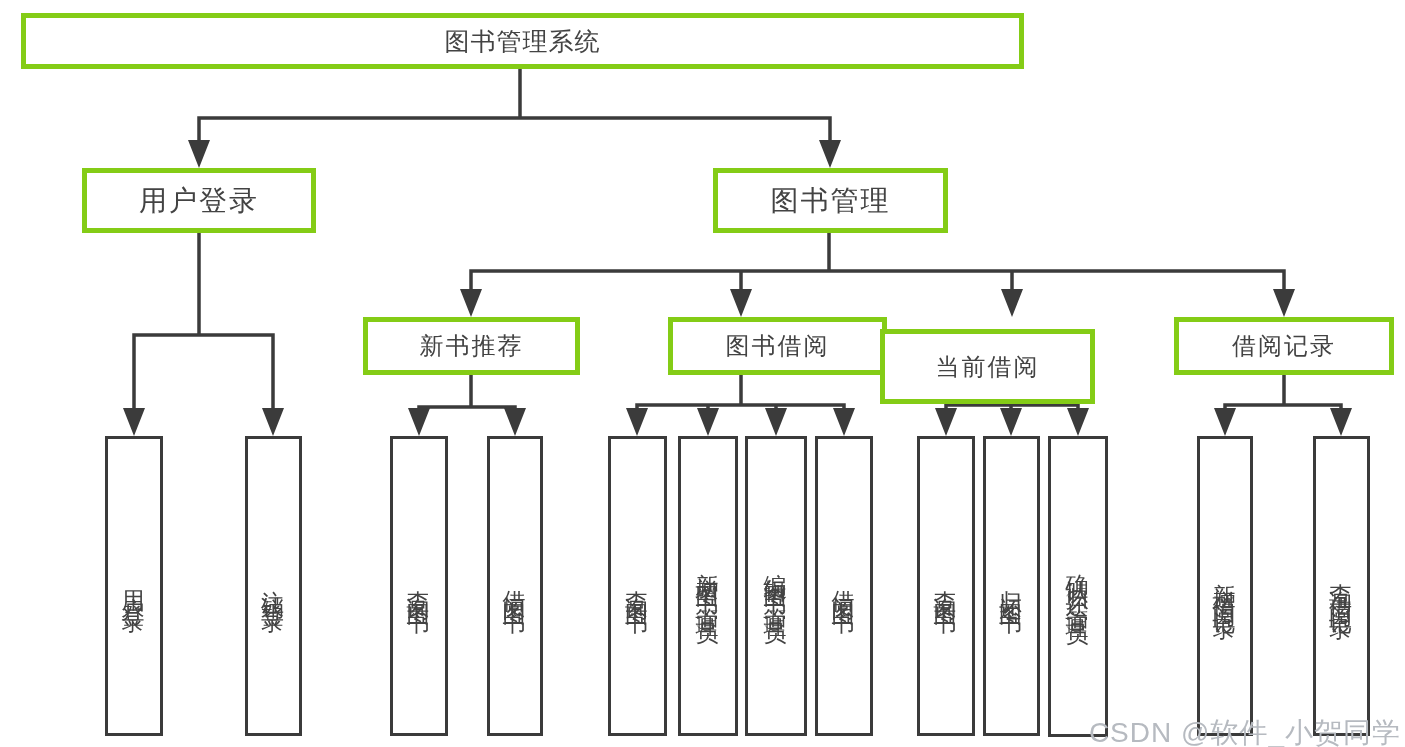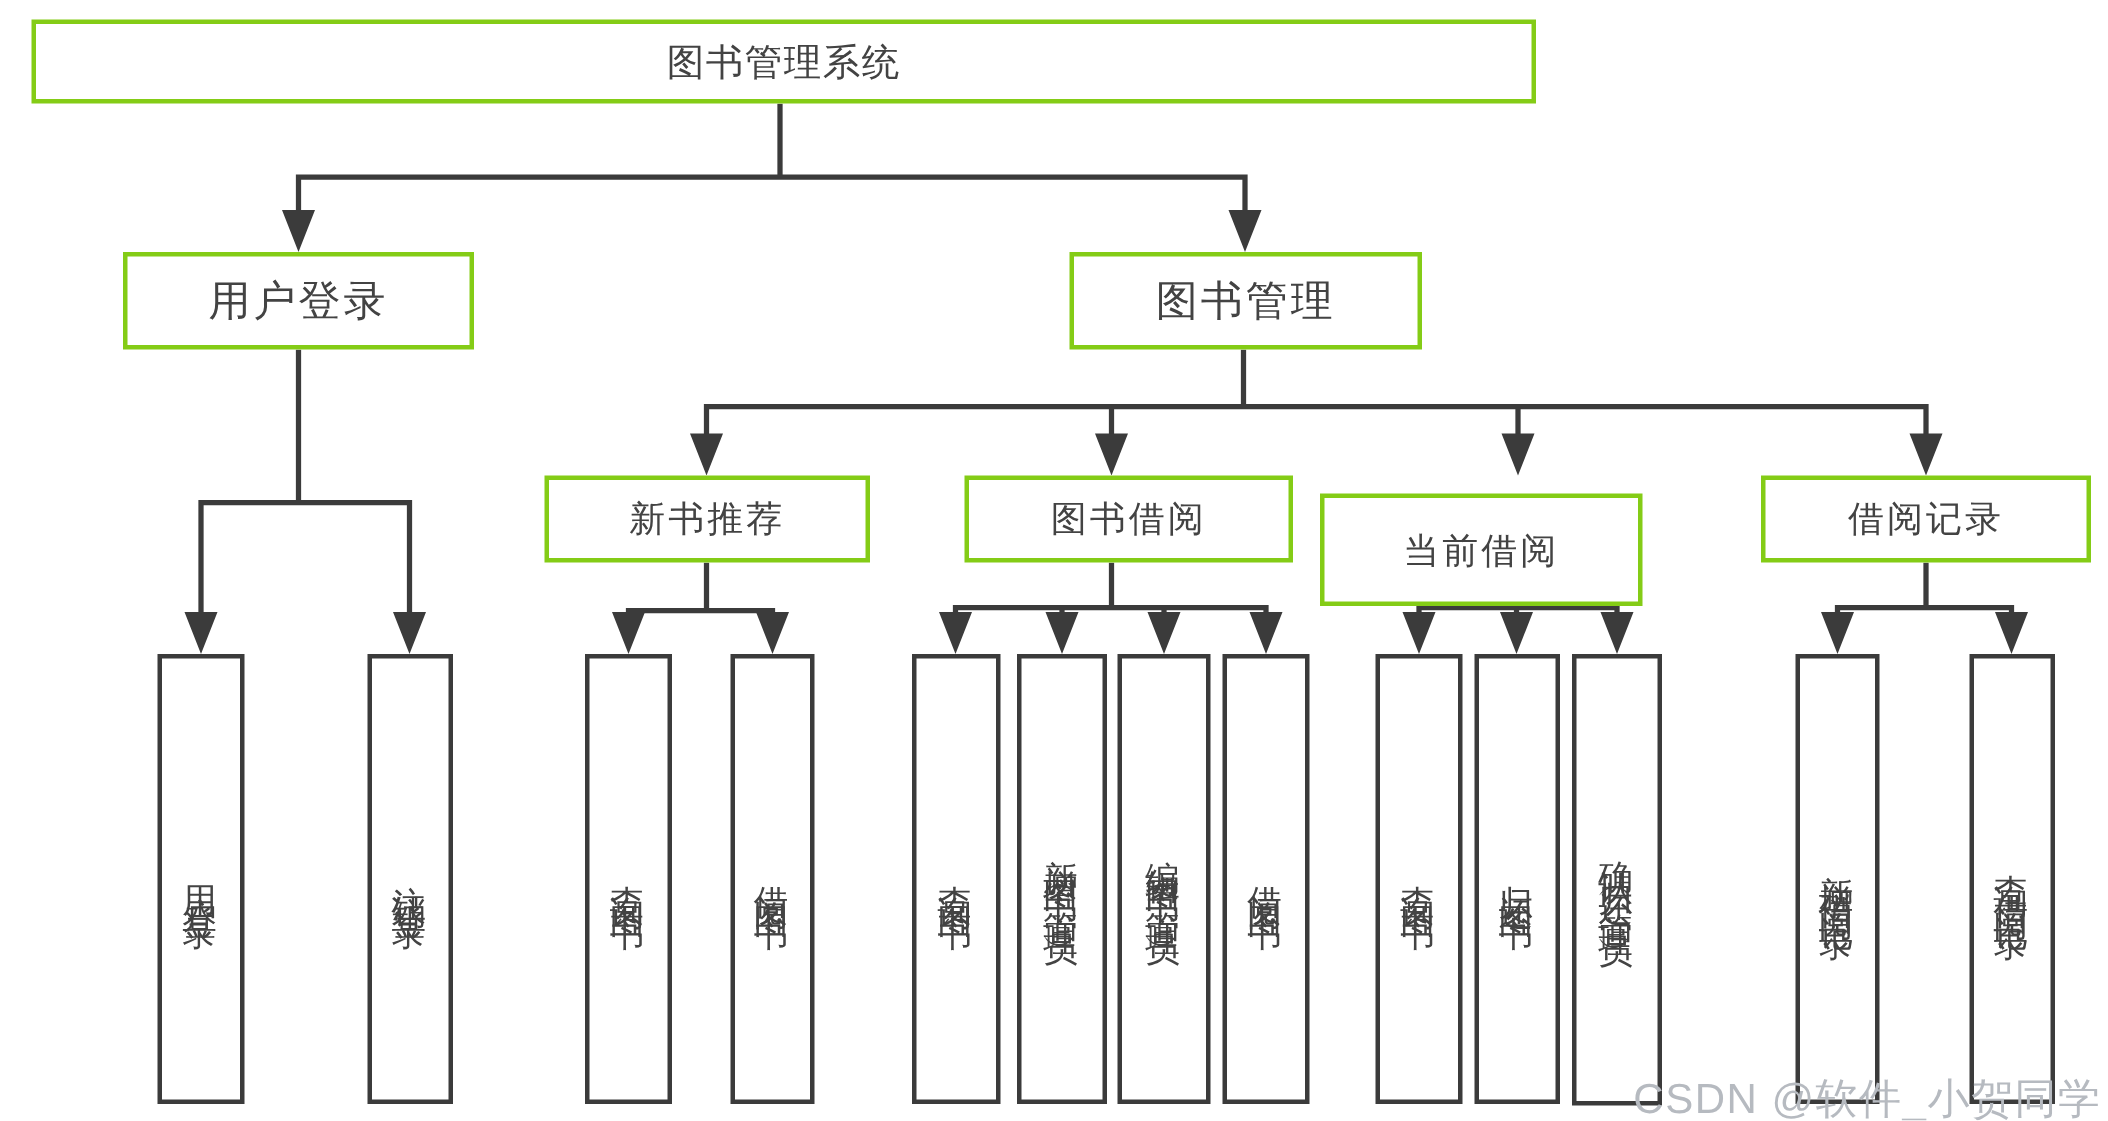--- a/index.html
+++ b/index.html
@@ -8,21 +8,21 @@
     width: 1405px;
     height: 747px;
     background: #ffffff;
     font-family: "Liberation Sans", sans-serif;
     overflow: hidden;
   }
   .wires { position: absolute; left: 0; top: 0; z-index: 1; }
   .node {
     position: absolute;
     box-sizing: border-box;
-    border: 3px solid #84cc16;
+    border: 5px solid #84cc16;
     background: #ffffff;
     display: flex;
     align-items: center;
     justify-content: center;
     color: #434343;
     z-index: 2;
   }
   .root  { font-size: 25px; letter-spacing: 1px; }
   .l2    { font-size: 28px; letter-spacing: 2px; }
   .l3    { font-size: 24px; letter-spacing: 2px; }
@@ -108,21 +108,21 @@
   <div class="node l2" style="left:82px; top:168px; width:234px; height:65px;">
     <span>用户登录</span>
   </div>
   <div class="node l2" style="left:713px; top:168px; width:235px; height:65px;">
     <span>图书管理</span>
   </div>
 
   <div class="node l3" style="left:363px; top:317px; width:217px; height:58px;">
     <span>新书推荐</span>
   </div>
-  <div class="node l3" style="left:643px; top:317px; width:219px; height:58px;text-align:center;">
+  <div class="node l3" style="left:668px; top:317px; width:219px; height:58px;text-align:center;">
     <span>图书借阅</span>
   </div>
   <div class="node l3" style="left:880px; top:317px; width:215px; height:75px;margin-top:12px;">
     <span>当前借阅</span>
   </div>
   <div class="node l3" style="left:1174px; top:317px; width:220px; height:58px;">
     <span>借阅记录</span>
   </div>
 
   <div class="vnode" style="left:105px; top:436px; width:58px; height:300px;">

